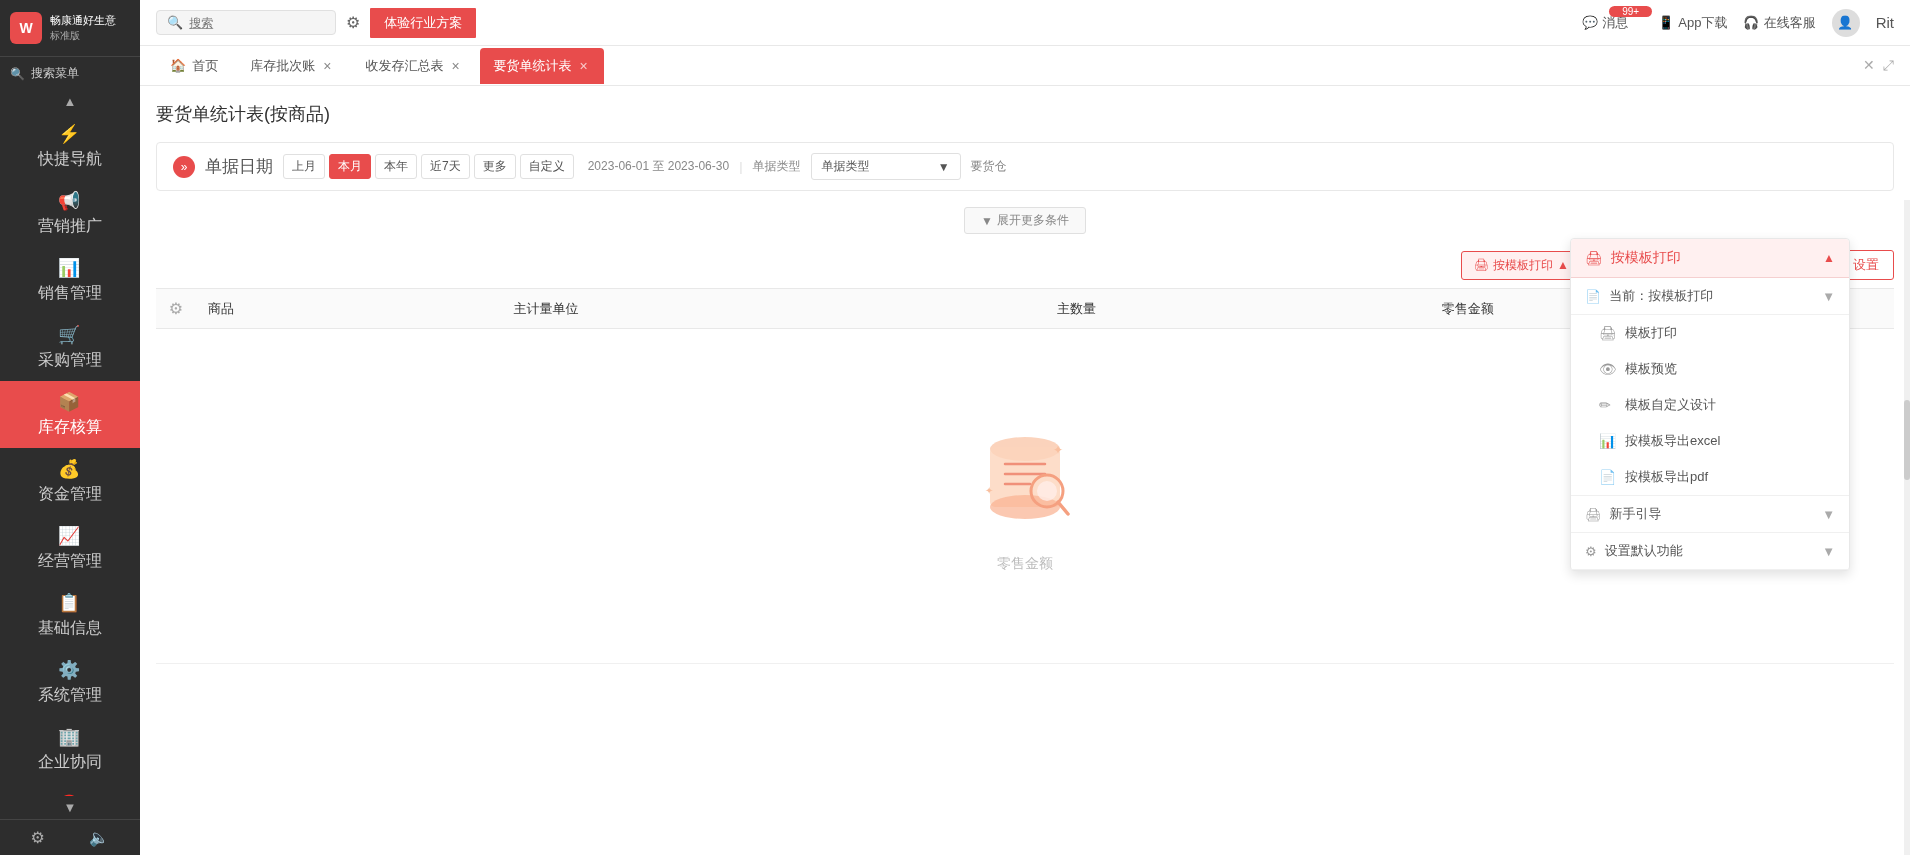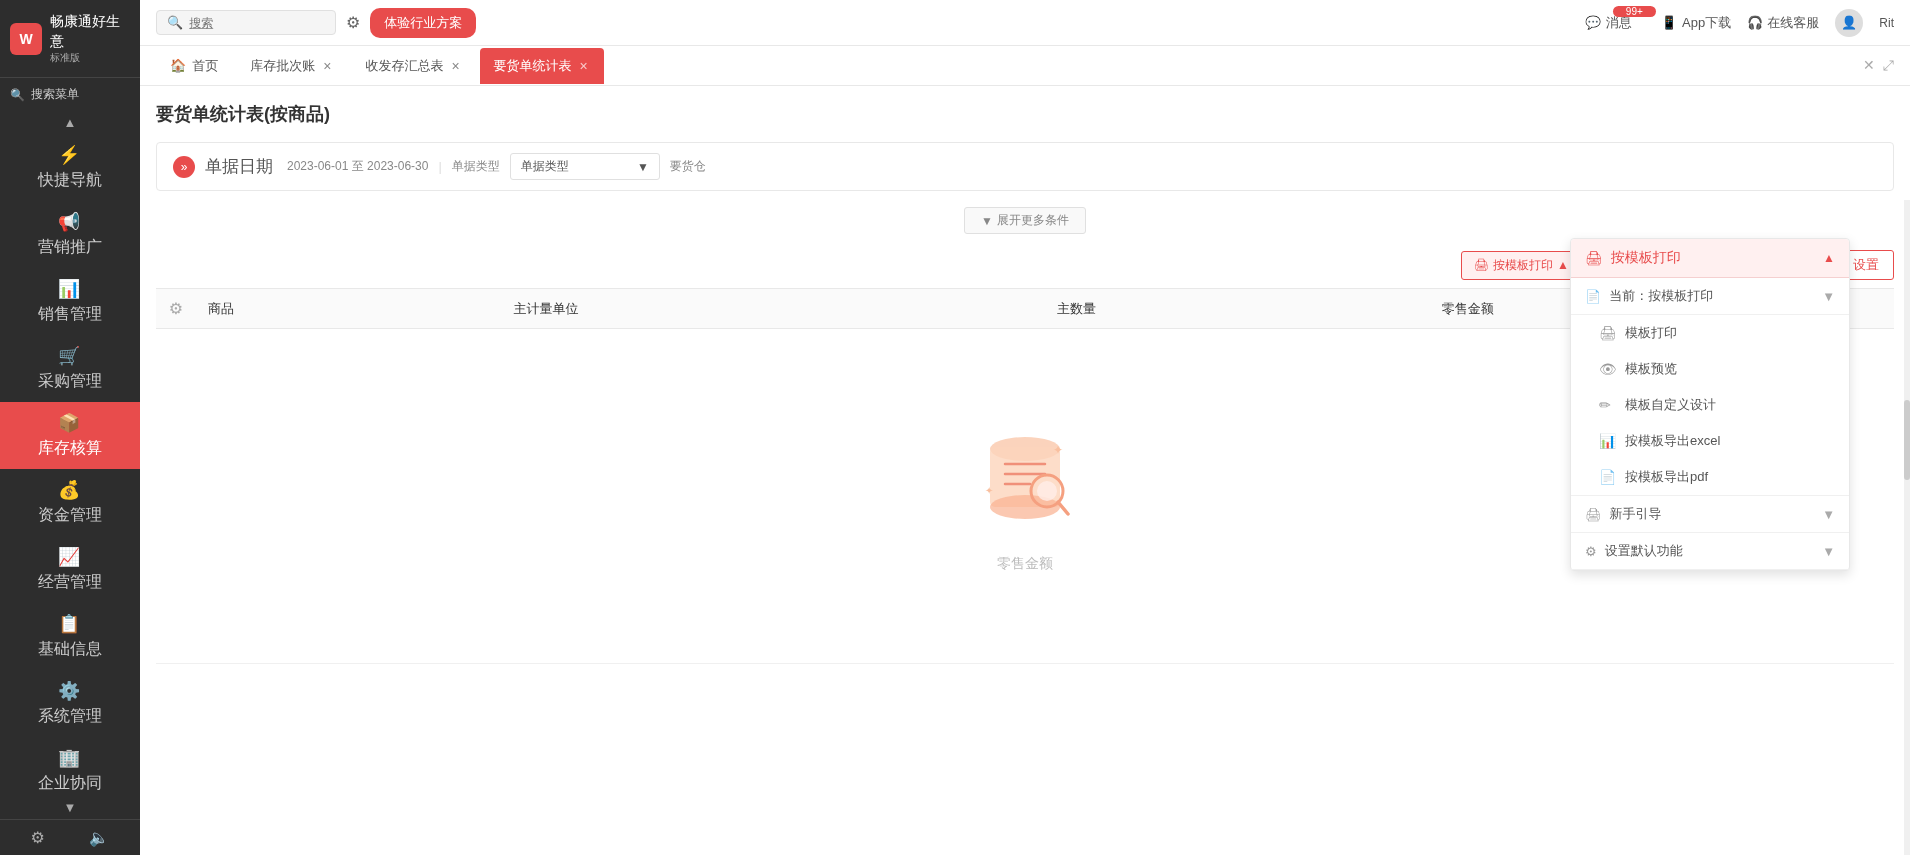--- a/index.html
+++ b/index.html
@@ -29,21 +29,21 @@
       background: #e84c4c;
       border-radius: 6px;
       display: flex;
       align-items: center;
       justify-content: center;
       color: white;
       font-weight: bold;
       font-size: 14px;
       flex-shrink: 0;
     }
-    .sidebar-logo-text { font-size: 14px; line-height: 1.4; }
+    .sidebar-logo-text { font-size: 11px; line-height: 1.4; }
     .sidebar-logo-sub { font-size: 10px; color: #aaa; }
     .sidebar-search {
       display: flex;
       align-items: center;
       padding: 8px 10px;
       gap: 6px;
       cursor: pointer;
       color: #ccc;
       font-size: 12px;
     }
@@ -117,21 +117,21 @@
       font-size: 12px;
       color: #999;
       width: 120px;
       text-decoration: underline;
     }
     .topbar-gear { color: #666; cursor: pointer; font-size: 16px; }
     .topbar-trial {
       background: #e84c4c;
       color: white;
       border: none;
-      border-radius: 10px;
+      border-radius: 1px;
       padding: 6px 14px;
       cursor: pointer;
       font-size: 13px;
     }
     .topbar-spacer { flex: 1; }
     .topbar-actions { display: flex; align-items: center; gap: 16px; }
     .topbar-action {
       display: flex;
       align-items: center;
       gap: 4px;
@@ -156,21 +156,21 @@
       width: 28px;
       height: 28px;
       border-radius: 50%;
       background: #ddd;
       display: flex;
       align-items: center;
       justify-content: center;
       color: #888;
       cursor: pointer;
     }
-    .topbar-username { font-size: 12px; color: #555; cursor: pointer; }
+    .topbar-username { font-size: 15px; color: #555; cursor: pointer; }
 
     
     .tabs-bar {
       background: white;
       display: flex;
       align-items: center;
       padding: 0 16px;
       border-bottom: 1px solid #e8e8e8;
       flex-shrink: 0;
       height: 40px;
@@ -200,21 +200,21 @@
     
     .content-area {
       flex: 1;
       padding: 16px;
       overflow: auto;
       background: white;
       position: relative;
     }
     .page-title {
       font-size: 18px;
-      font-weight: 700;
+      font-weight: 400;
       color: #333;
       margin-bottom: 16px;
     }
 
     
     .filter-bar {
       background: #fff;
       border: 1px solid #e8e8e8;
       border-radius: 4px;
       padding: 10px 16px;
@@ -562,20 +562,28 @@
       <span>⤢</span>
     </div>
   </div>
 
   <div class="content-area">
     <div class="page-title">要货单统计表(按商品)</div>
 
     <div class="filter-bar">
       <button class="filter-toggle-btn">»</button>
       <span class="filter-label">单据日期</span>
+      <div class="filter-date-btns">
+        <button class="date-btn">上月</button>
+        <button class="date-btn active">本月</button>
+        <button class="date-btn">本年</button>
+        <button class="date-btn">近7天</button>
+        <button class="date-btn">更多</button>
+        <button class="date-btn">自定义</button>
+      </div>
       <span class="filter-date-range">2023-06-01 至 2023-06-30</span>
       <span class="filter-divider">|</span>
       <span class="filter-tag-label">单据类型</span>
       <div class="filter-select">
         <span class="filter-select-label">单据类型</span>
         <span>▼</span>
       </div>
       <span class="filter-tag-label">要货仓</span>
     </div>
 

